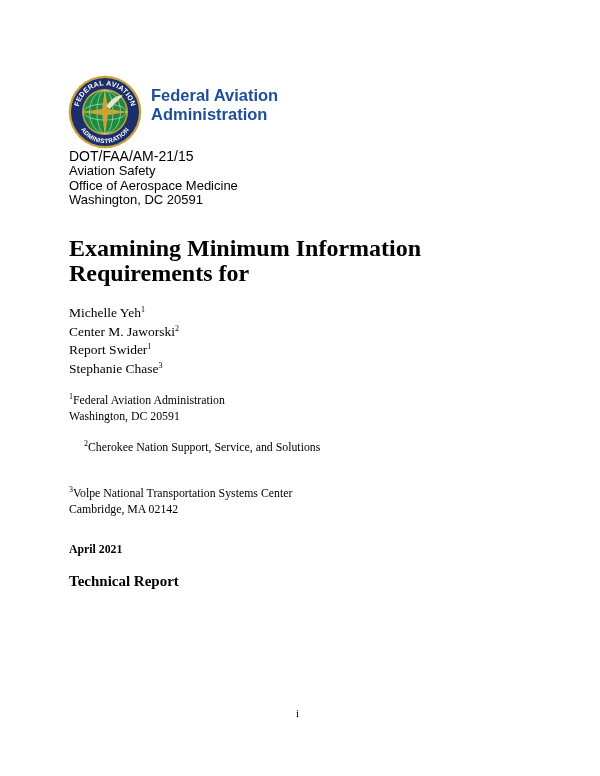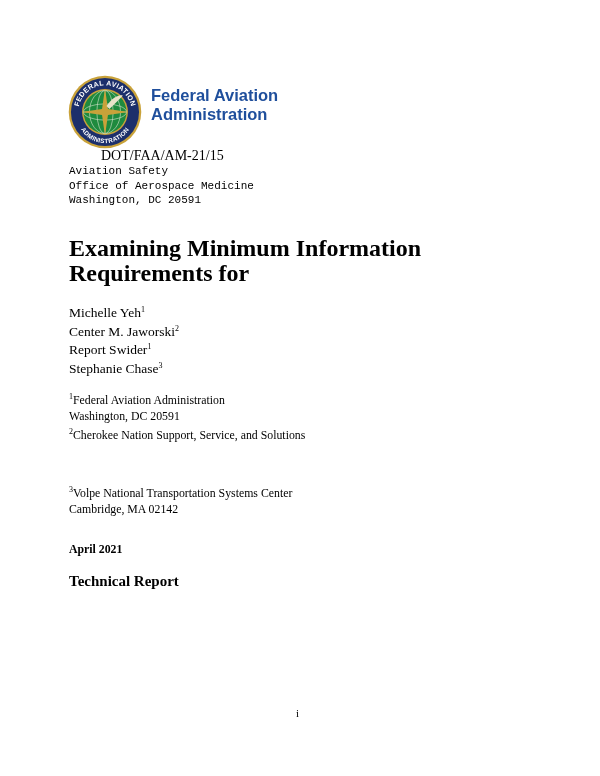--- a/index.html
+++ b/index.html
@@ -3,31 +3,31 @@
   <meta charset="utf-8">
   <style>
     html, body { margin: 0; padding: 0; background: #ffffff; }
     body { width: 600px; height: 776px; position: relative; overflow: hidden; color: #000; }
     .page { position: absolute; left: 0; top: 0; width: 600px; height: 776px; background: #fff; }
 
     .logo-wrap { position: absolute; left: 68px; top: 75px; width: 74px; height: 74px; }
     .logo-wrap svg { width: 74px; height: 74px; display: block; }
     .agency { position: absolute; left: 151px; top: 86px; font-family: "Liberation Sans", sans-serif; font-weight: bold; font-size: 16.5px; line-height: 19px; color: #1f4f9c; }
 
-    .report-id { position: absolute; left: 69px; top: 148px; font-family: Liberation Serif, serif; font-size: 14px; line-height: 16px; margin-left: 32px; }
-    .office { position: absolute; left: 69px; top: 164px; font-family: Liberation Mono, monospace; font-size: 11px; line-height: 14.5px; }
+    .report-id { position: absolute; left: 69px; top: 148px; font-family: Liberation Sans, sans-serif; font-size: 14px; line-height: 16px; }
+    .office { position: absolute; left: 69px; top: 164px; font-family: Liberation Sans, sans-serif; font-size: 13px; line-height: 14.5px; }
 
     .title { position: absolute; left: 69px; top: 236px; font-family: "Liberation Serif", serif; font-weight: bold; font-size: 24px; line-height: 25px; width: 480px; }
 
     .authors { position: absolute; left: 69px; top: 304px; font-family: "Liberation Serif", serif; font-size: 13.5px; line-height: 18.5px; }
     .authors sup, .aff sup { font-size: 8px; vertical-align: super; line-height: 0; }
 
     .aff { position: absolute; left: 69px; font-family: "Liberation Serif", serif; font-size: 11.8px; line-height: 16px; }
     .aff1 { top: 392px; }
-    .aff2 { top: 427px; }
+    .aff2 { top: 439px; margin-left: 15px; }
     .aff3 { top: 485px; }
 
     .date { position: absolute; left: 69px; top: 542px; font-family: "Liberation Serif", serif; font-weight: bold; font-size: 11.8px; }
     .type { position: absolute; left: 69px; top: 573px; font-family: "Liberation Serif", serif; font-weight: bold; font-size: 15px; }
 
     .pagenum { position: absolute; left: 296px; top: 707px; font-family: "Liberation Serif", serif; font-size: 11px; }
   </style>
 </head>
 <body>
 

